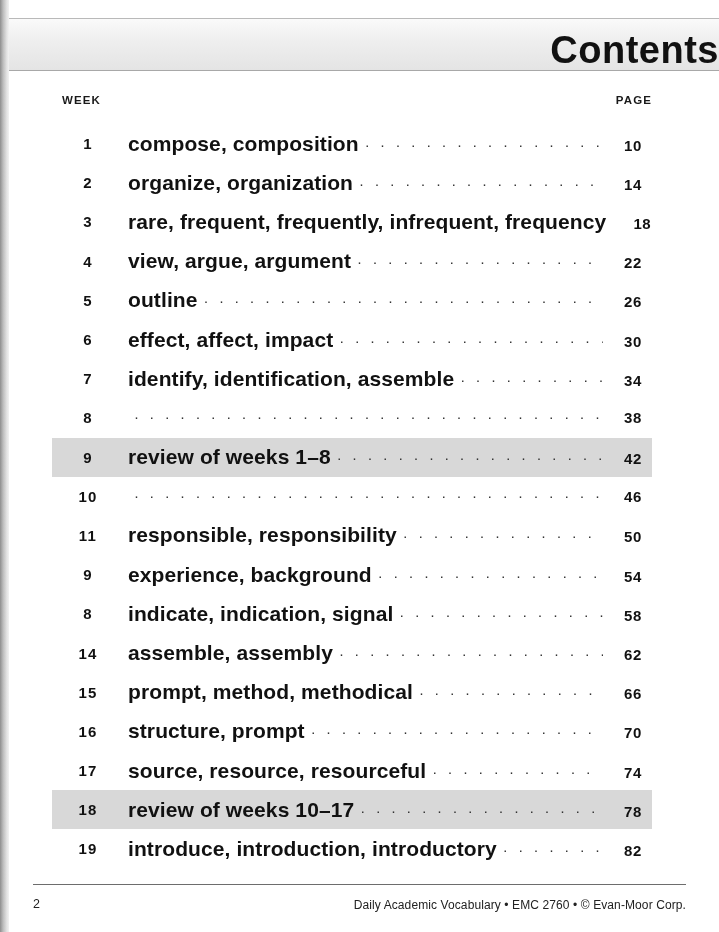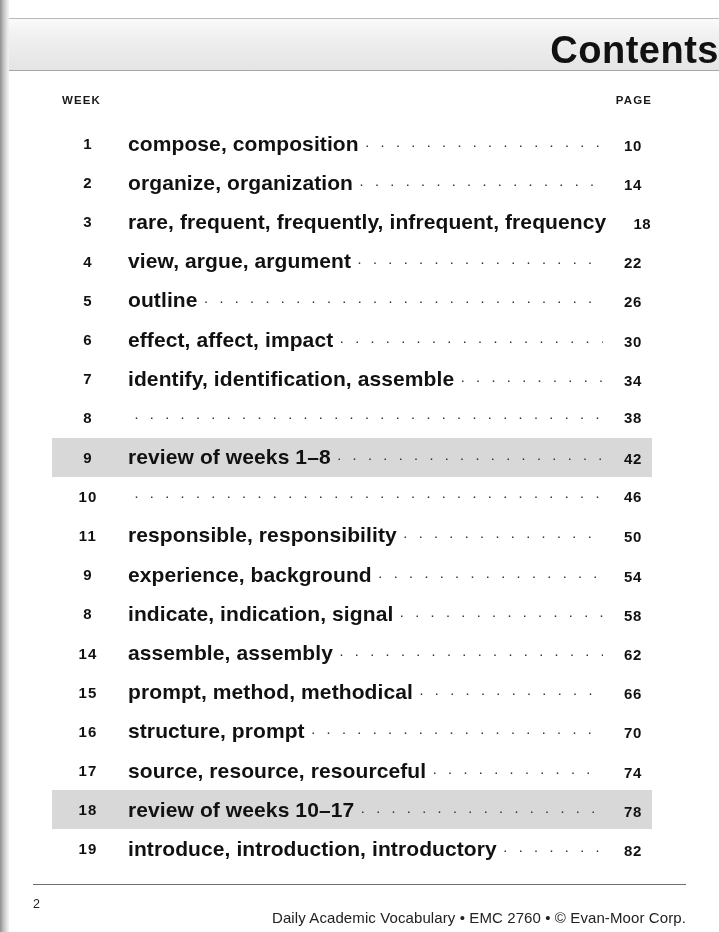--- a/index.html
+++ b/index.html
@@ -151,22 +151,22 @@
   .folio {
     position: absolute;
     left: 0;
     top: 0;
     font-size: 12.5px;
     color: #222;
   }
   .footer-text {
     position: absolute;
     right: 0;
-    top: 12px;
-    font-size: 15px;
+    top: 1px;
+    font-size: 12px;
     color: #222;
     letter-spacing: 0.1px;
   }
 </style>
 </head>
 <body>
 
 <div class="page">
 
   <div class="scan-edge"></div>

